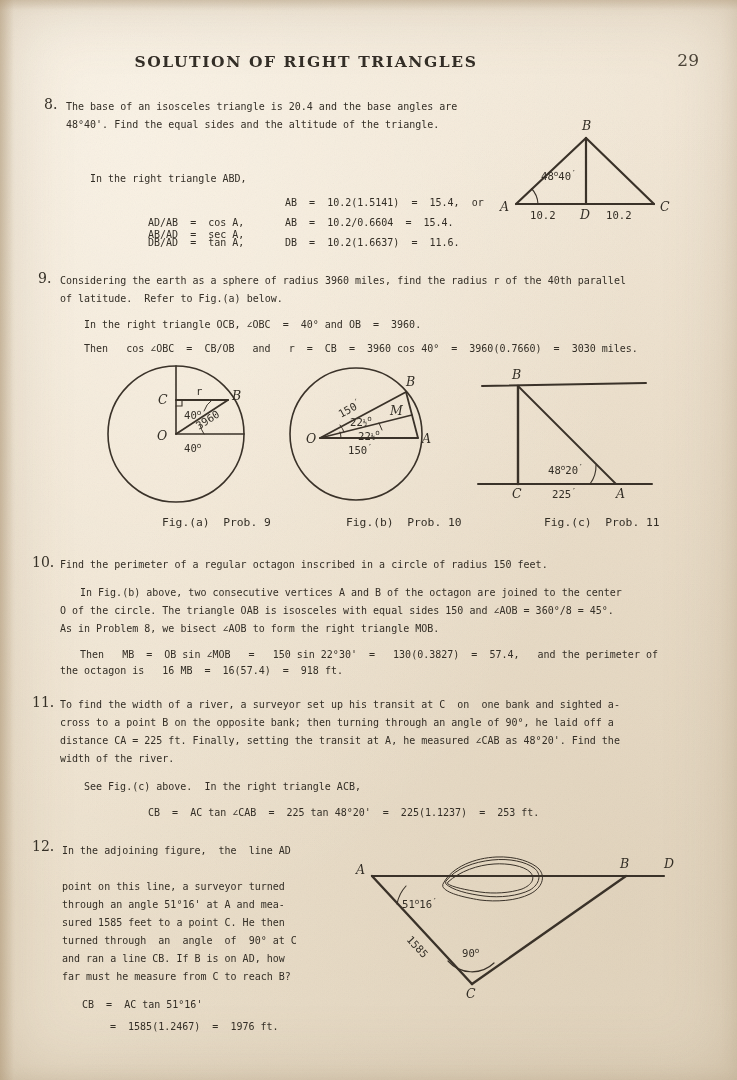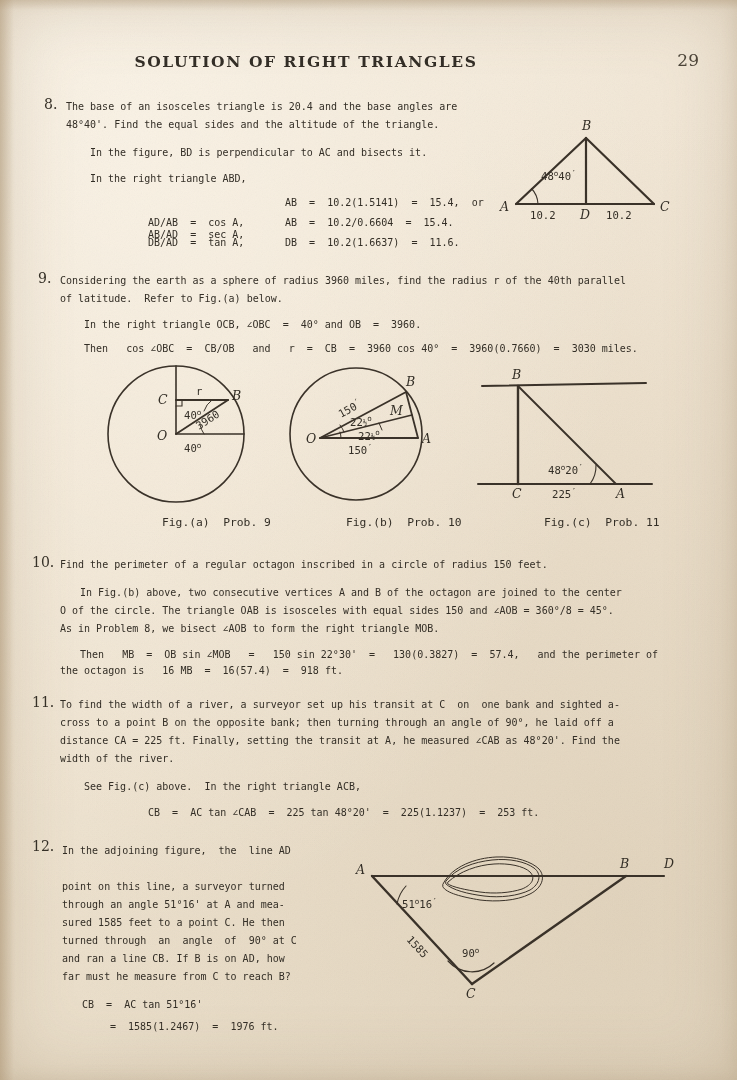--- a/index.html
+++ b/index.html
@@ -70,21 +70,20 @@
 <div class="content">
 
   <div class="hdr">
     <span class="hdr-title">SOLUTION OF RIGHT TRIANGLES</span>
   </div>
   <div class="pageno">29</div>
 
   <div class="num" style="left:44px;top:96px;">8.</div>
   <div class="t" style="left:66px;top:98px;">The base of an isosceles triangle is 20.4 and the base angles are</div>
   <div class="t" style="left:66px;top:116px;">48°40'. Find the equal sides and the altitude of the triangle.</div>
-  <div class="t" style="left:90px;top:144px;">In the figure, BD is perpendicular to AC and bisects it.</div>
   <div class="t" style="left:90px;top:170px;">In the right triangle ABD,</div>
 
   <div class="t" style="left:148px;top:194px;margin-top:32px;">AB/AD  =  sec A,</div>
   <div class="t" style="left:285px;top:194px;">AB  =  10.2(1.5141)  =  15.4,  or</div>
   <div class="t" style="left:148px;top:214px;">AD/AB  =  cos A,</div>
   <div class="t" style="left:285px;top:214px;">AB  =  10.2/0.6604  =  15.4.</div>
   <div class="t" style="left:148px;top:234px;">DB/AD  =  tan A,</div>
   <div class="t" style="left:285px;top:234px;">DB  =  10.2(1.6637)  =  11.6.</div>
 
   <div class="fig" style="left:498px;top:112px;">

